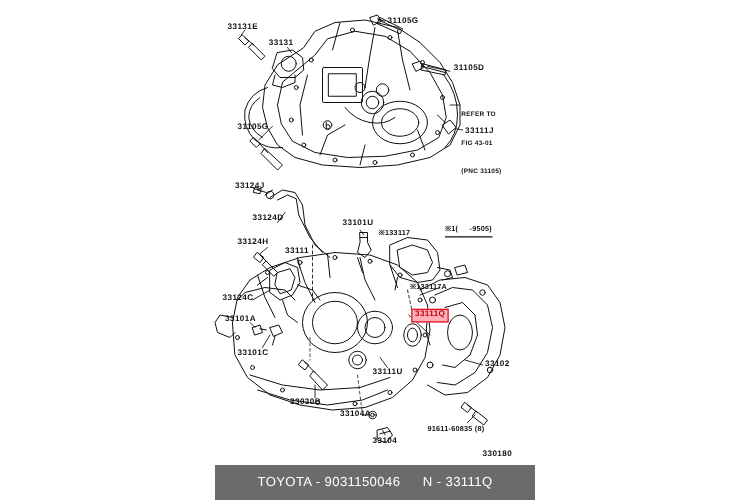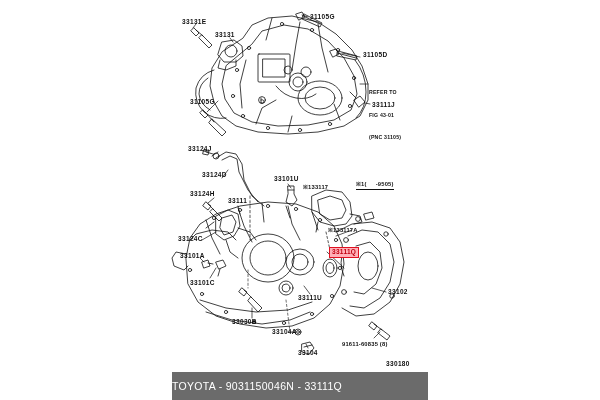--- a/index.html
+++ b/index.html
@@ -60,20 +60,22 @@
 
   .footer-bar {
     position: absolute;
     left: 172px;
     top: 372px;
     width: 256px;
     height: 28px;
     background: #6b6b6b;
     display: flex;
     align-items: center;
+    justify-content: center;
+    gap: 18px;
   }
   .footer-text {
     color: #ffffff;
     font-family: "Liberation Sans", sans-serif;
     font-size: 10.5px;
     letter-spacing: 0.3px;
     white-space: pre;
   }
 </style>
 </head>

